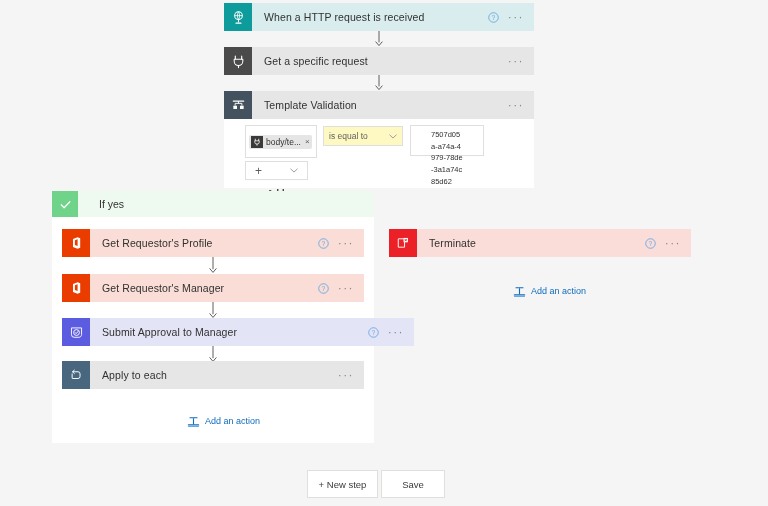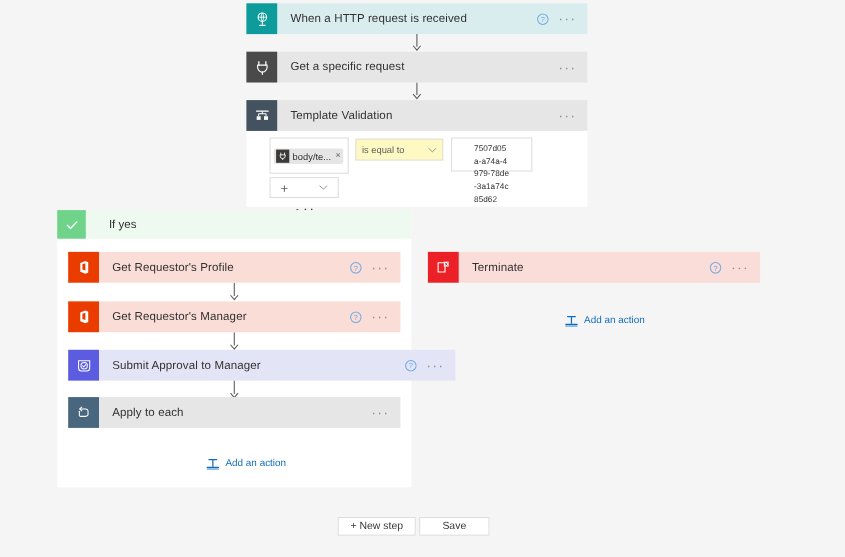--- a/index.html
+++ b/index.html
@@ -208,21 +208,21 @@
     cursor: pointer;
   }
   .add-action-label {
     font-size: 9px;
     color: #0f6cbd;
   }
 
   
   .footer-btn {
     position: absolute;
-    height: 17px;
+    height: 28px;
     background: #ffffff;
     border: 1px solid #e1dfdd;
     box-sizing: border-box;
     display: flex;
     align-items: center;
     justify-content: center;
     font-size: 9.5px;
     color: #3b3a39;
     cursor: pointer;
   }

